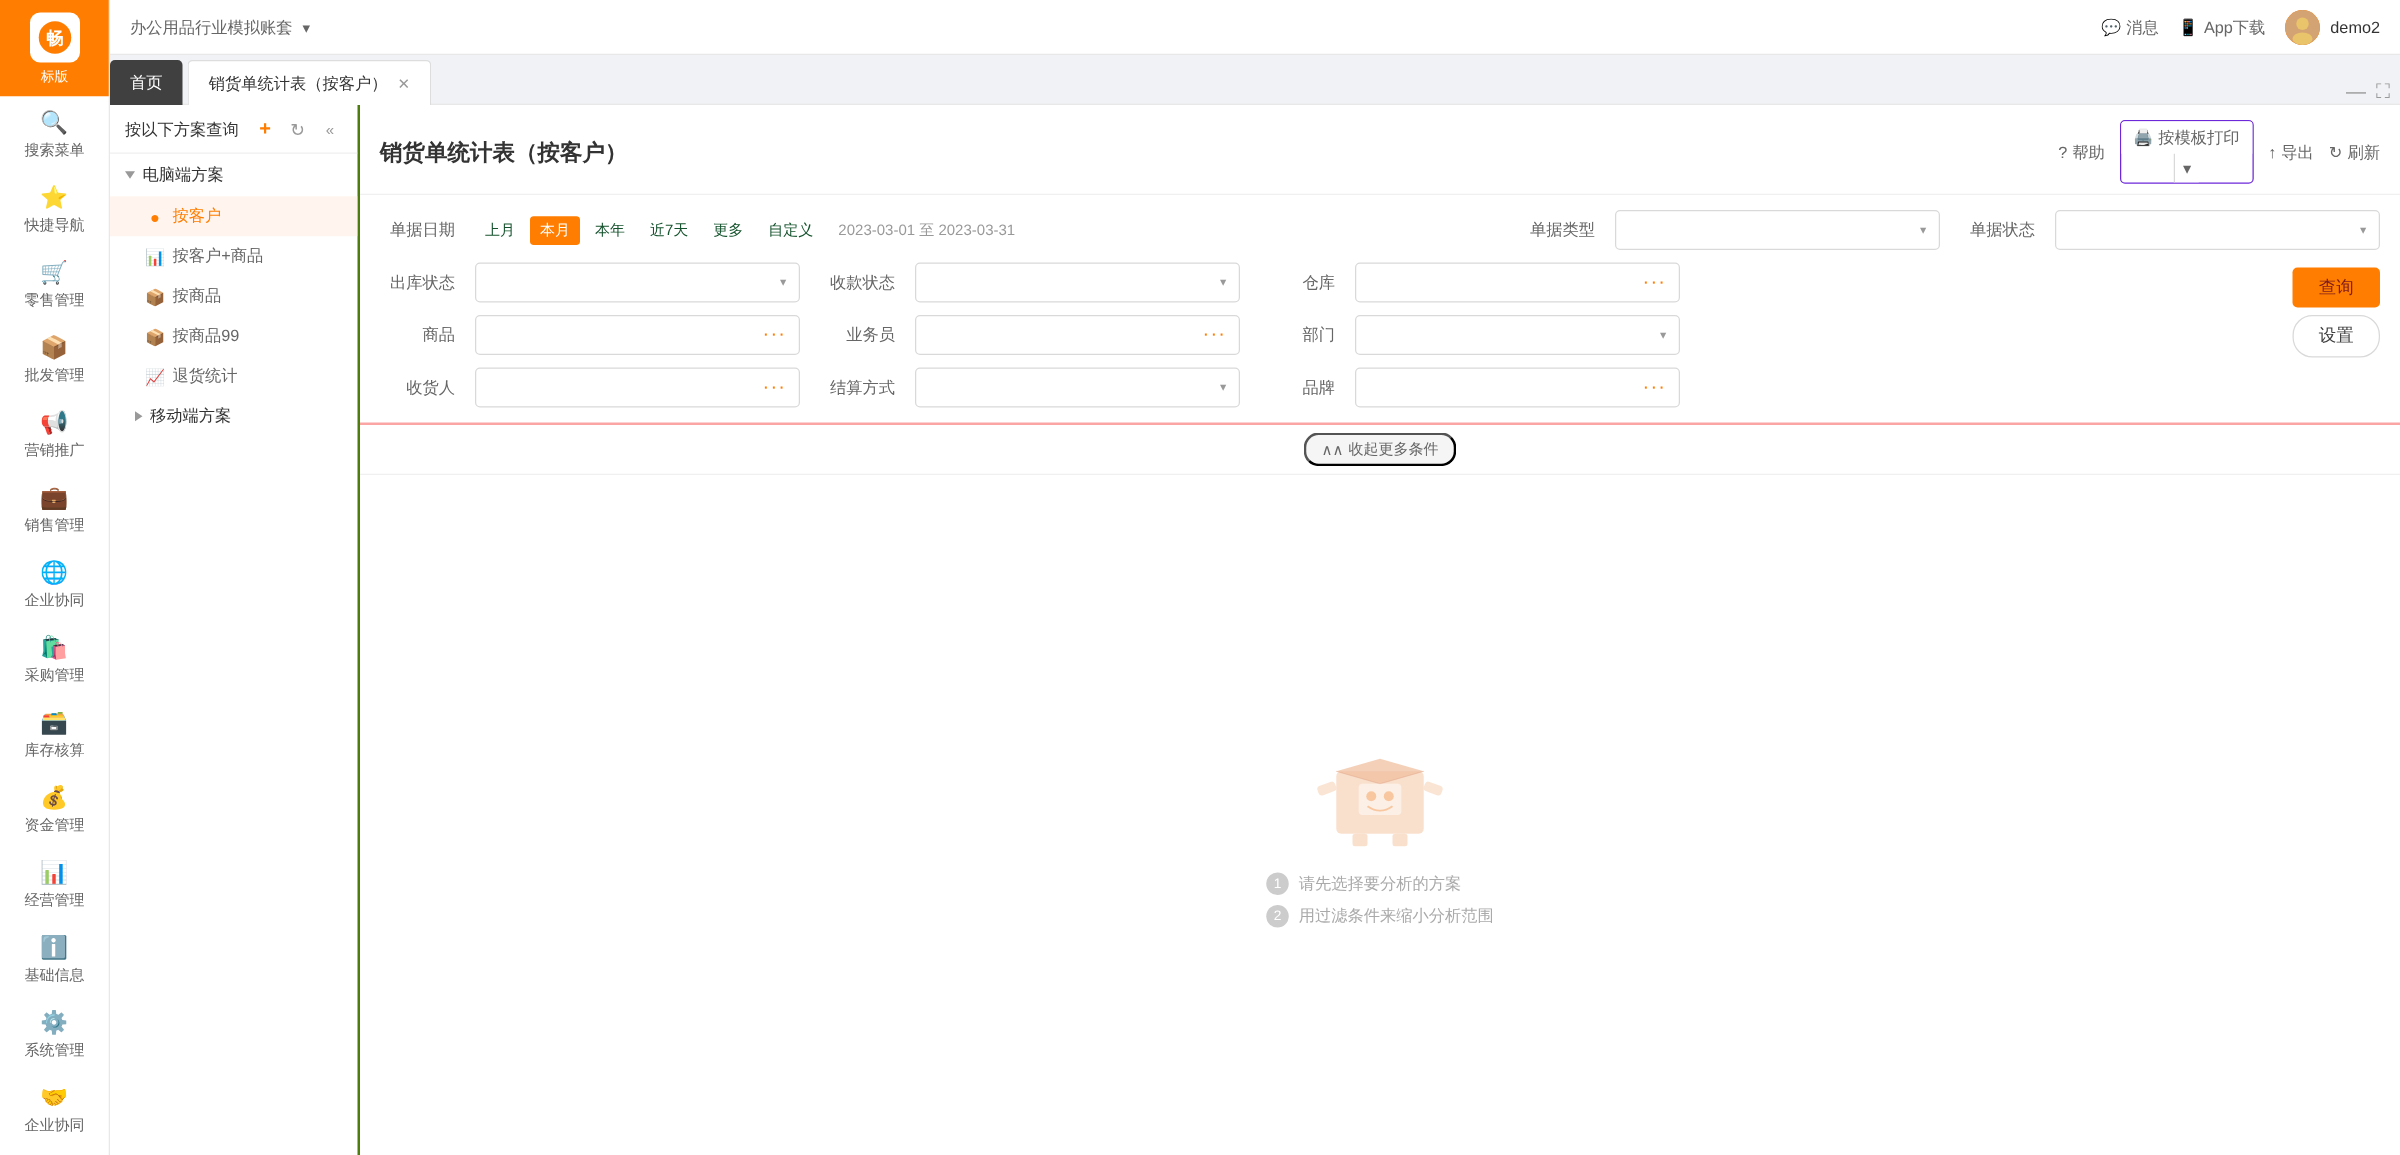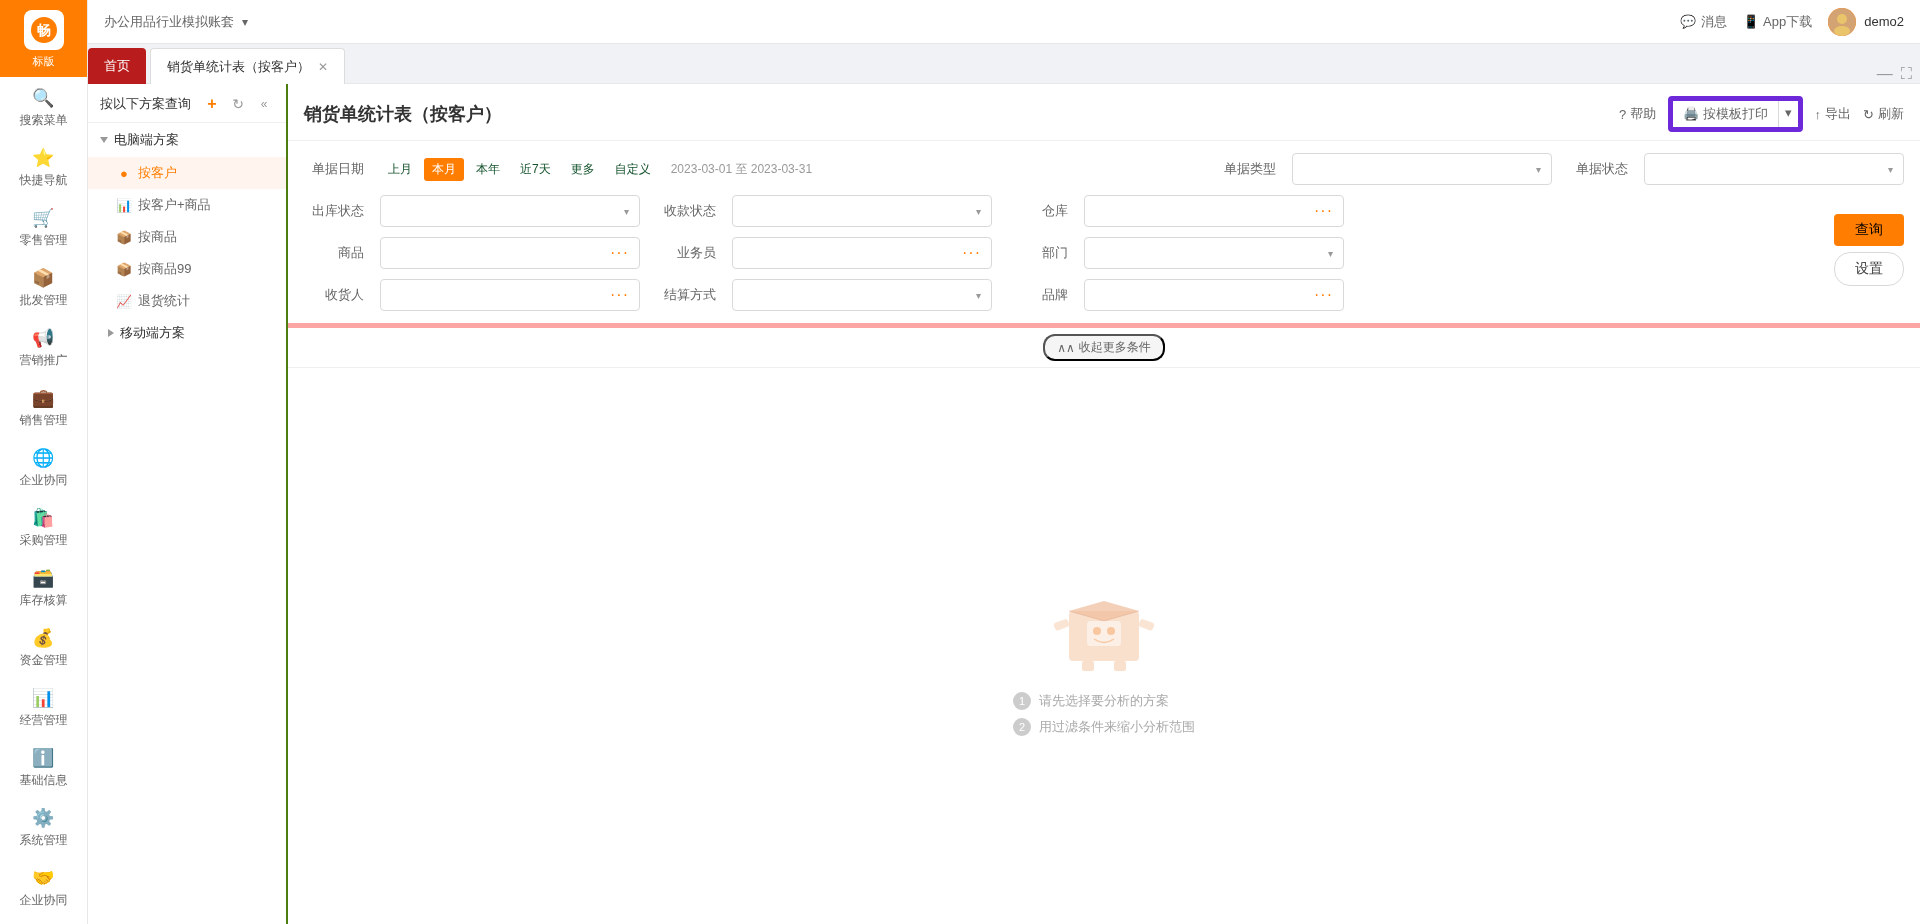--- a/index.html
+++ b/index.html
@@ -28,21 +28,21 @@
     .header-btn { display: flex; align-items: center; gap: 4px; color: #666; font-size: 13px; cursor: pointer; }
     .avatar { width: 28px; height: 28px; border-radius: 50%; background: #ff7d00; display: flex; align-items: center; justify-content: center; color: #fff; font-size: 11px; overflow: hidden; }
     .username { color: #333; font-size: 13px; cursor: pointer; }
 
     
     .tab-bar { height: 40px; background: #f0f2f5; display: flex; align-items: flex-end; padding: 0 0 0 0; flex-shrink: 0; border-bottom: 1px solid #e8e8e8; }
     .tab-item { display: flex; align-items: center; padding: 0 16px; height: 34px; font-size: 13px; cursor: pointer; background: #f0f2f5; color: #666; border-right: 1px solid #ddd; border-top: 1px solid #ddd; border-left: 1px solid #ddd; margin-right: 2px; border-radius: 4px 4px 0 0; }
     .tab-item.active { background: #fff; color: #333; border-bottom: none; height: 36px; margin-bottom: -1px; z-index: 1; }
     .tab-item .tab-close { margin-left: 8px; color: #999; font-size: 12px; }
     .tab-home { background: #00b2a9; color: #fff; border: none; }
-    .tab-home.active { background: #b91c1c; color: #fff; }
+    .tab-home.active { background: #404040; color: #fff; }
 
     
     .content-area { flex: 1; display: flex; overflow: hidden; background: #f5f5f5; }
 
     
     .scheme-panel { width: 200px; background: #fff; border-right: 2px solid #4d7c0f; padding: 0; flex-shrink: 0; overflow-y: auto; }
     .scheme-panel-header { display: flex; align-items: center; justify-content: space-between; padding: 10px 12px 8px; font-size: 12px; color: #666; border-bottom: 1px solid #f0f0f0; }
     .scheme-panel-title { font-size: 13px; color: #333; }
     .scheme-panel-actions { display: flex; align-items: center; gap: 6px; }
     .action-icon { width: 20px; height: 20px; cursor: pointer; color: #999; display: flex; align-items: center; justify-content: center; font-size: 14px; }
@@ -56,51 +56,51 @@
     .triangle-down { display: inline-block; width: 0; height: 0; border-left: 4px solid transparent; border-right: 4px solid transparent; border-top: 6px solid #999; }
 
     
     .right-panel { flex: 1; display: flex; flex-direction: column; overflow: hidden; background: #fff; margin: 0; }
     .page-title-bar { display: flex; align-items: center; justify-content: space-between; padding: 12px 16px 8px; border-bottom: 1px solid #f0f0f0; }
     .page-title { font-size: 18px; font-weight: bold; color: #333; }
     .page-actions { display: flex; align-items: center; gap: 12px; }
     .page-action-btn { display: flex; align-items: center; gap: 4px; font-size: 13px; color: #666; cursor: pointer; }
 
     
-    .filter-area { padding: 12px 16px; border-bottom: 5px solid #fca5a5; }
+    .filter-area { padding: 12px 16px; border-bottom: 2px solid #fca5a5; }
     .filter-row { display: flex; align-items: center; margin-bottom: 10px; gap: 16px; }
     .filter-row:last-child { margin-bottom: 0; }
     .filter-label { min-width: 60px; color: #666; font-size: 13px; text-align: right; flex-shrink: 0; }
     .date-tabs { display: flex; align-items: center; gap: 4px; }
     .date-tab { padding: 3px 8px; font-size: 12px; color: #14532d; cursor: pointer; border-radius: 3px; }
     .date-tab.active { background: #ff7d00; color: #fff; border-radius: 3px; }
     .date-range { font-size: 12px; color: #999; margin-left: 8px; }
     .select-box { border: 1px solid #d9d9d9; border-radius: 4px; padding: 5px 10px; font-size: 13px; min-width: 180px; display: flex; align-items: center; justify-content: space-between; cursor: pointer; background: #fff; color: #333; height: 32px; }
     .select-box .placeholder { color: #bbb; }
     .select-box .dots { color: #ff7d00; font-size: 16px; letter-spacing: 1px; }
     .select-arrow { color: #999; font-size: 10px; }
 
     
     .collapse-bar { display: flex; justify-content: center; padding: 6px 0; border-bottom: 1px solid #f0f0f0; }
     .collapse-btn { display: flex; align-items: center; gap: 4px; font-size: 12px; color: #666; cursor: pointer; padding: 3px 12px; border-radius: 12px; background: #f5f5f5; }
 
     
     .query-btn-area { position: absolute; right: 16px; top: 130px; display: flex; flex-direction: column; gap: 6px; }
-    .btn-query { background: #ff7d00; color: #000000; border: none; border-radius: 4px; padding: 7px 20px; font-size: 14px; cursor: pointer; font-family: inherit; }
+    .btn-query { background: #ff7d00; color: #7f1d1d; border: none; border-radius: 4px; padding: 7px 20px; font-size: 14px; cursor: pointer; font-family: inherit; }
     .btn-settings { background: #fff; color: #404040; border: 1px solid #d9d9d9; border-radius: 16px; padding: 7px 20px; font-size: 14px; cursor: pointer; font-family: inherit; }
 
     
     .empty-state { flex: 1; display: flex; flex-direction: column; align-items: center; justify-content: center; color: #999; font-size: 14px; }
     .empty-icon { width: 120px; height: 120px; margin-bottom: 16px; opacity: 0.7; }
     .empty-tips { display: flex; flex-direction: column; gap: 8px; }
     .empty-tip { display: flex; align-items: center; gap: 8px; color: #aaa; font-size: 13px; }
     .tip-num { width: 18px; height: 18px; border-radius: 50%; background: #ccc; color: #fff; font-size: 11px; display: flex; align-items: center; justify-content: center; flex-shrink: 0; }
 
     
-    .print-btn-group { display: flex; border: 5px solid #6d28d9; border-radius: 4px; overflow: hidden; }
+    .print-btn-group { display: flex; align-items: center; border: 1px solid #6d28d9; border-radius: 4px; overflow: hidden; flex-direction: column; }
     .print-btn-main { padding: 4px 10px; font-size: 13px; color: #666; cursor: pointer; background: #fff; }
     .print-btn-arrow { padding: 4px 6px; font-size: 13px; color: #666; cursor: pointer; background: #fff; border-left: 1px solid #d9d9d9; }
 
     .relative { position: relative; }
 
     
     ::-webkit-scrollbar { width: 4px; }
     ::-webkit-scrollbar-thumb { background: #ddd; border-radius: 2px; }
   </style>
 </head>

